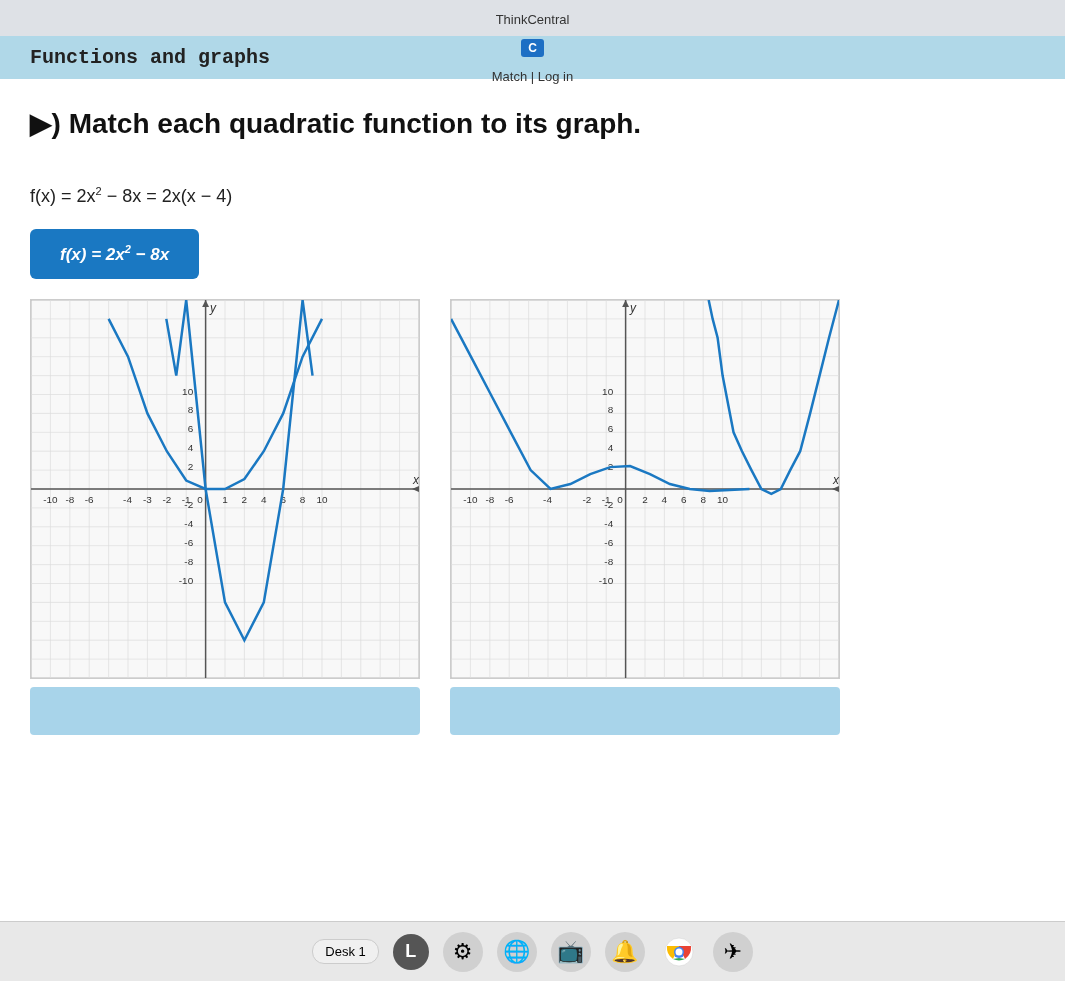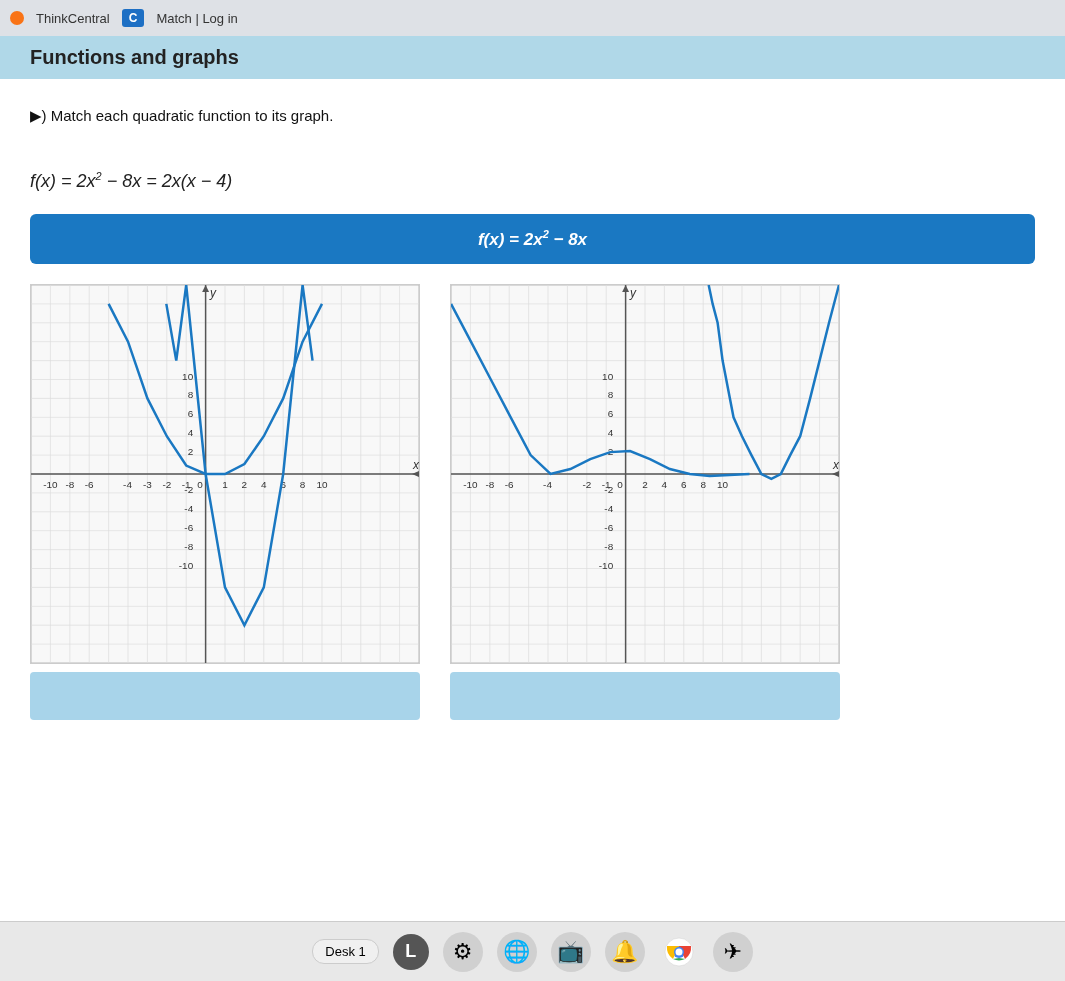--- a/index.html
+++ b/index.html
@@ -13,20 +13,21 @@
     }
 
     
     .browser-bar {
       background: #dee1e6;
       height: 36px;
       display: flex;
       align-items: center;
       padding: 0 10px;
       gap: 12px;
+      flex-direction: column;
     }
     .browser-bar-logo {
       width: 14px;
       height: 14px;
       background: #f97316;
       border-radius: 50%;
     }
     .browser-bar-text {
       font-size: 13px;
       color: #333;
@@ -48,44 +49,43 @@
       min-height: calc(981px - 36px - 60px);
     }
 
     
     .page-header {
       background: #b0d8e8;
       padding: 10px 30px;
       font-size: 20px;
       font-weight: bold;
       color: #222;
+      font-family: Liberation Mono, monospace;
     }
 
     .instruction-text {
-      font-size: 15px;
-      font-weight: normal;
+      font-size: 28px;
+      font-weight: bold;
       color: #111;
       margin-bottom: 34px;
       margin-top: 8px;
     }
 
     .equation-line {
       font-size: 18px;
       color: #222;
       margin-bottom: 10px;
-      font-style: italic;
       margin-top: 45px;
     }
 
     
     .function-buttons {
       display: flex;
       gap: 20px;
       margin: 22px 0 20px 0;
-      flex-direction: column;
     }
     .func-btn {
       background: #1a78c2;
       color: white;
       font-size: 17px;
       font-weight: bold;
       padding: 14px 30px;
       border-radius: 6px;
       border: none;
       cursor: pointer;

